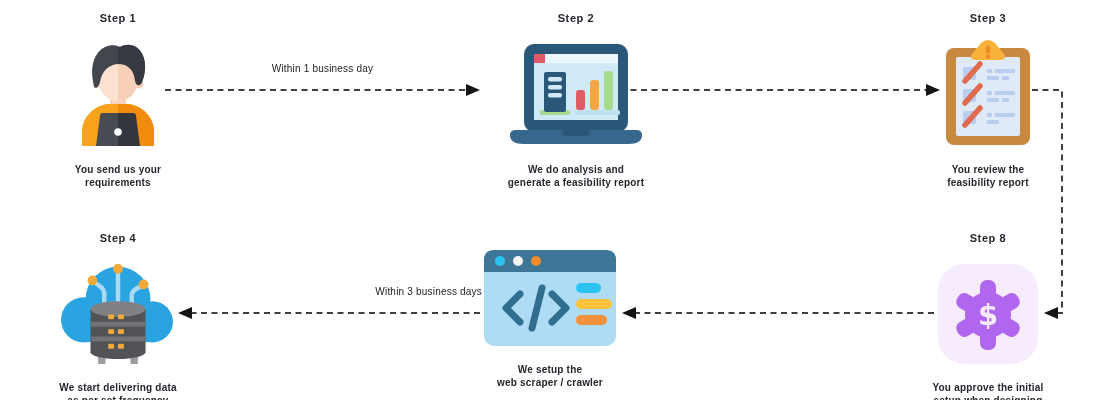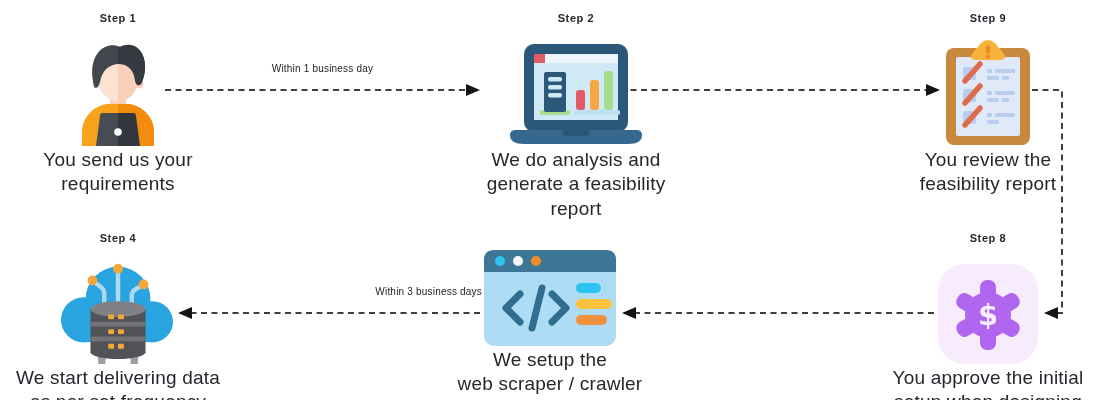--- a/index.html
+++ b/index.html
@@ -5,21 +5,21 @@
   html,body{margin:0;padding:0;background:#ffffff;}
   #canvas{
     position:relative;width:1100px;height:400px;background:#ffffff;overflow:hidden;
     font-family:"Liberation Sans","DejaVu Sans",sans-serif;color:#2a2a32;
   }
   .step{position:absolute;width:220px;text-align:center;}
   .step-label{font-size:11px;font-weight:600;letter-spacing:.6px;color:#26262e;height:18px;}
   .icon-box{display:flex;align-items:flex-end;justify-content:center;}
   .row1 .icon-box{height:112px;margin-top:4px;}
   .row2 .icon-box{height:110px;margin-top:4px;}
-  .caption{margin-top:2px;font-size:19px;font-weight:400;line-height:1.28;letter-spacing:.2px;
+  .caption{margin-top:18px;font-size:10px;font-weight:700;line-height:1.28;letter-spacing:.2px;
            color:#26262e;white-space:pre-line;}
   .row1{top:12px;}
   .row2{top:232px;}
   #connector-layer{position:absolute;left:0;top:0;width:1100px;height:400px;pointer-events:none;}
   .arrow-label{position:absolute;font-size:10px;font-weight:500;letter-spacing:.2px;
                color:#222228;text-align:center;}
 </style>
 </head>
 <body>
 
@@ -93,21 +93,21 @@
         <rect x="94" y="27" width="9" height="39" rx="3" fill="#a6dd8c"></rect>
         <path d="M6,86 L126,86 Q132,86 132,91 Q132,100 118,100 L14,100 Q0,100 0,91 Q0,86 6,86 Z" fill="#36688f"></path>
         <rect x="52" y="86" width="28" height="6" rx="3" fill="#2b5878"></rect>
       </svg>
     </div>
     <div class="caption">We do analysis and
 generate a feasibility report</div>
   </div>
 
   <div class="step row1" style="left:878px;">
-    <div class="step-label">Step 9</div>
+    <div class="step-label">Step 3</div>
     <div class="icon-box">
       <svg width="88" height="106" viewBox="0 0 88 106">
         <rect x="2" y="8" width="84" height="97" rx="8" fill="#c8893f"></rect>
         <rect x="12" y="17" width="64" height="79" rx="2" fill="#dfe9f8"></rect>
         <path d="M37,3 Q44,-3 51,3 L60,14 Q63,20 56,20 L32,20 Q25,20 28,14 Z" fill="#fbb23c"></path>
         <rect x="41.8" y="5.5" width="4.5" height="8" rx="2" fill="#ee8d26"></rect>
         <circle cx="44" cy="16.6" r="2.3" fill="#ee8d26"></circle>
         <g>
           <rect x="19" y="27" width="13" height="13" rx="2" fill="#b9cdf1"></rect>
           <line x1="21" y1="41" x2="36" y2="24" stroke="#e06a4d" stroke-width="5.5" stroke-linecap="round"></line>

